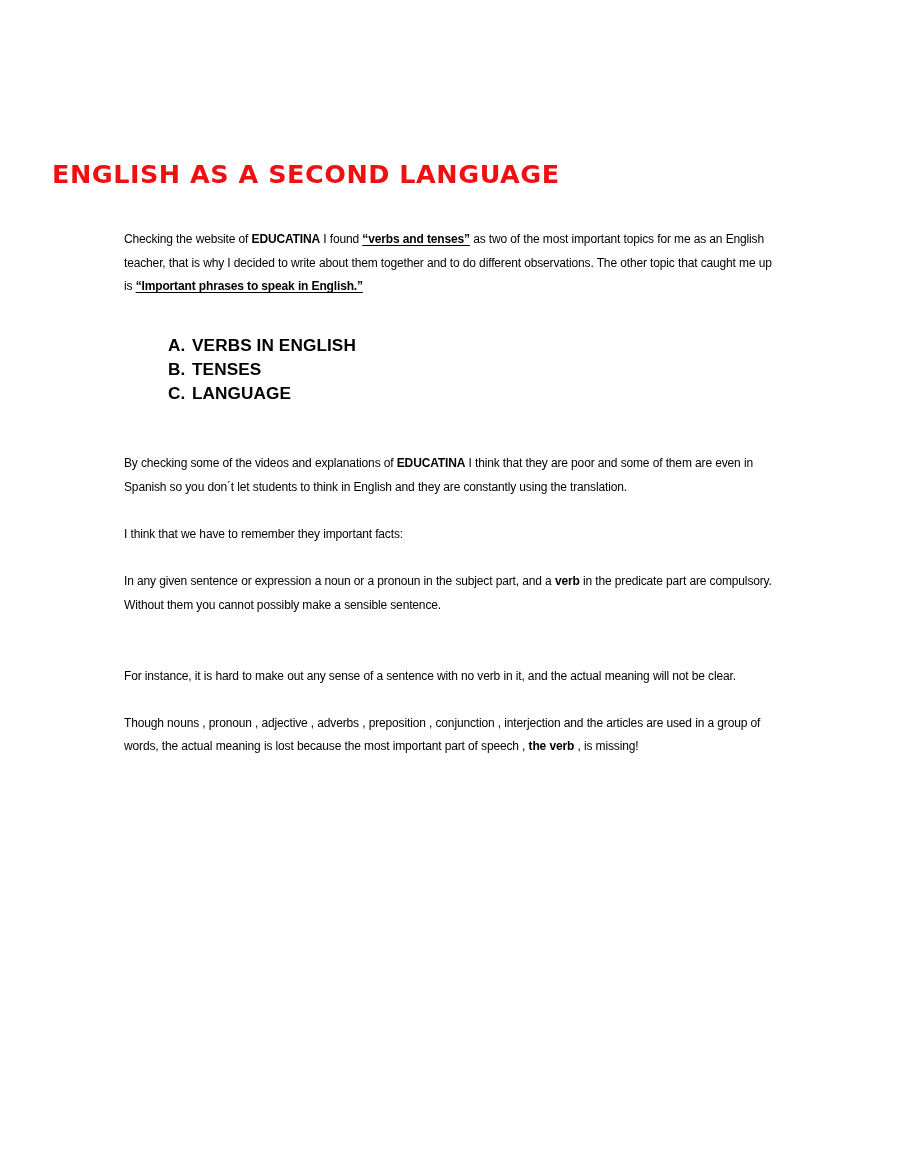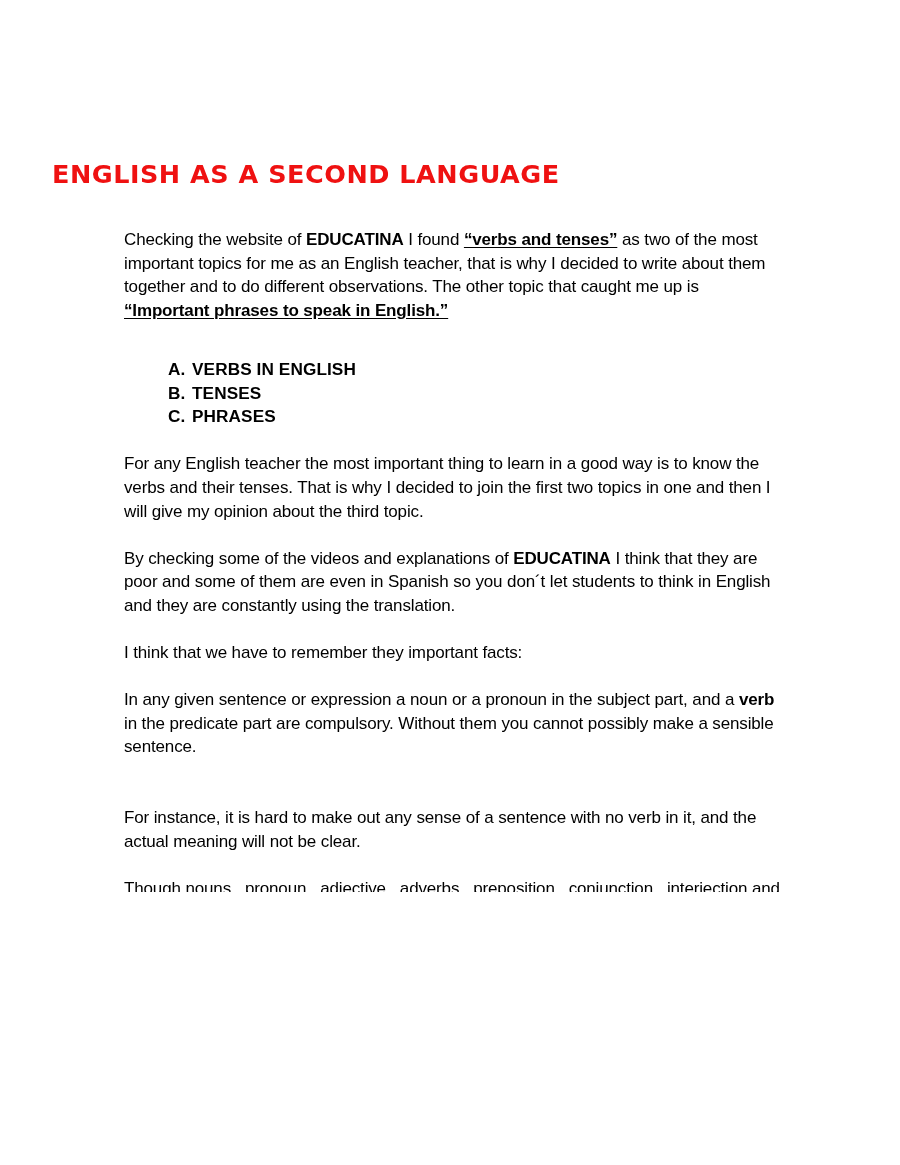--- a/index.html
+++ b/index.html
@@ -43,21 +43,21 @@
     letter-spacing: 0.5px;
     color: #ef1111;
     white-space: nowrap;
     transform: scaleX(1.02);
     transform-origin: left center;
   }
 
   
   .para {
     margin: 0;
-    font-size: 17px;
+    font-size: 12px;
     line-height: 23.6px;
     text-align: left;
     font-weight: 400;
     letter-spacing: -0.15px;
     word-spacing: 0.1px;
   }
 
   .spacer-1 { height: 23.6px; }
   .spacer-2 { height: 47px; }
   .spacer-half { height: 12px; }
@@ -112,27 +112,26 @@
       <li>
         <span class="marker">A.</span>
         <span class="item-text">VERBS IN ENGLISH</span>
       </li>
       <li>
         <span class="marker">B.</span>
         <span class="item-text">TENSES</span>
       </li>
       <li>
         <span class="marker">C.</span>
-        <span class="item-text">PHRASES</span>
+        <span class="item-text">LANGUAGE</span>
       </li>
     </ol>
 
     <div class="spacer-1"></div>
 
-    <p class="para">For any English teacher the most important thing to learn in a good way is to know the verbs and their tenses. That is why I decided to join the first two topics in one and then I will give my opinion about the third topic.</p>
 
     <div class="spacer-1"></div>
 
     <p class="para"><span>By checking some of the videos and explanations of </span><span class="b">EDUCATINA</span><span>  I think that they are poor and some of them are even in Spanish so you don´t let students to think in English and they are constantly using the translation.</span></p>
 
 
     <div class="spacer-1"></div>
 
     <p class="para">I think that we have to remember they important facts:</p>
 

